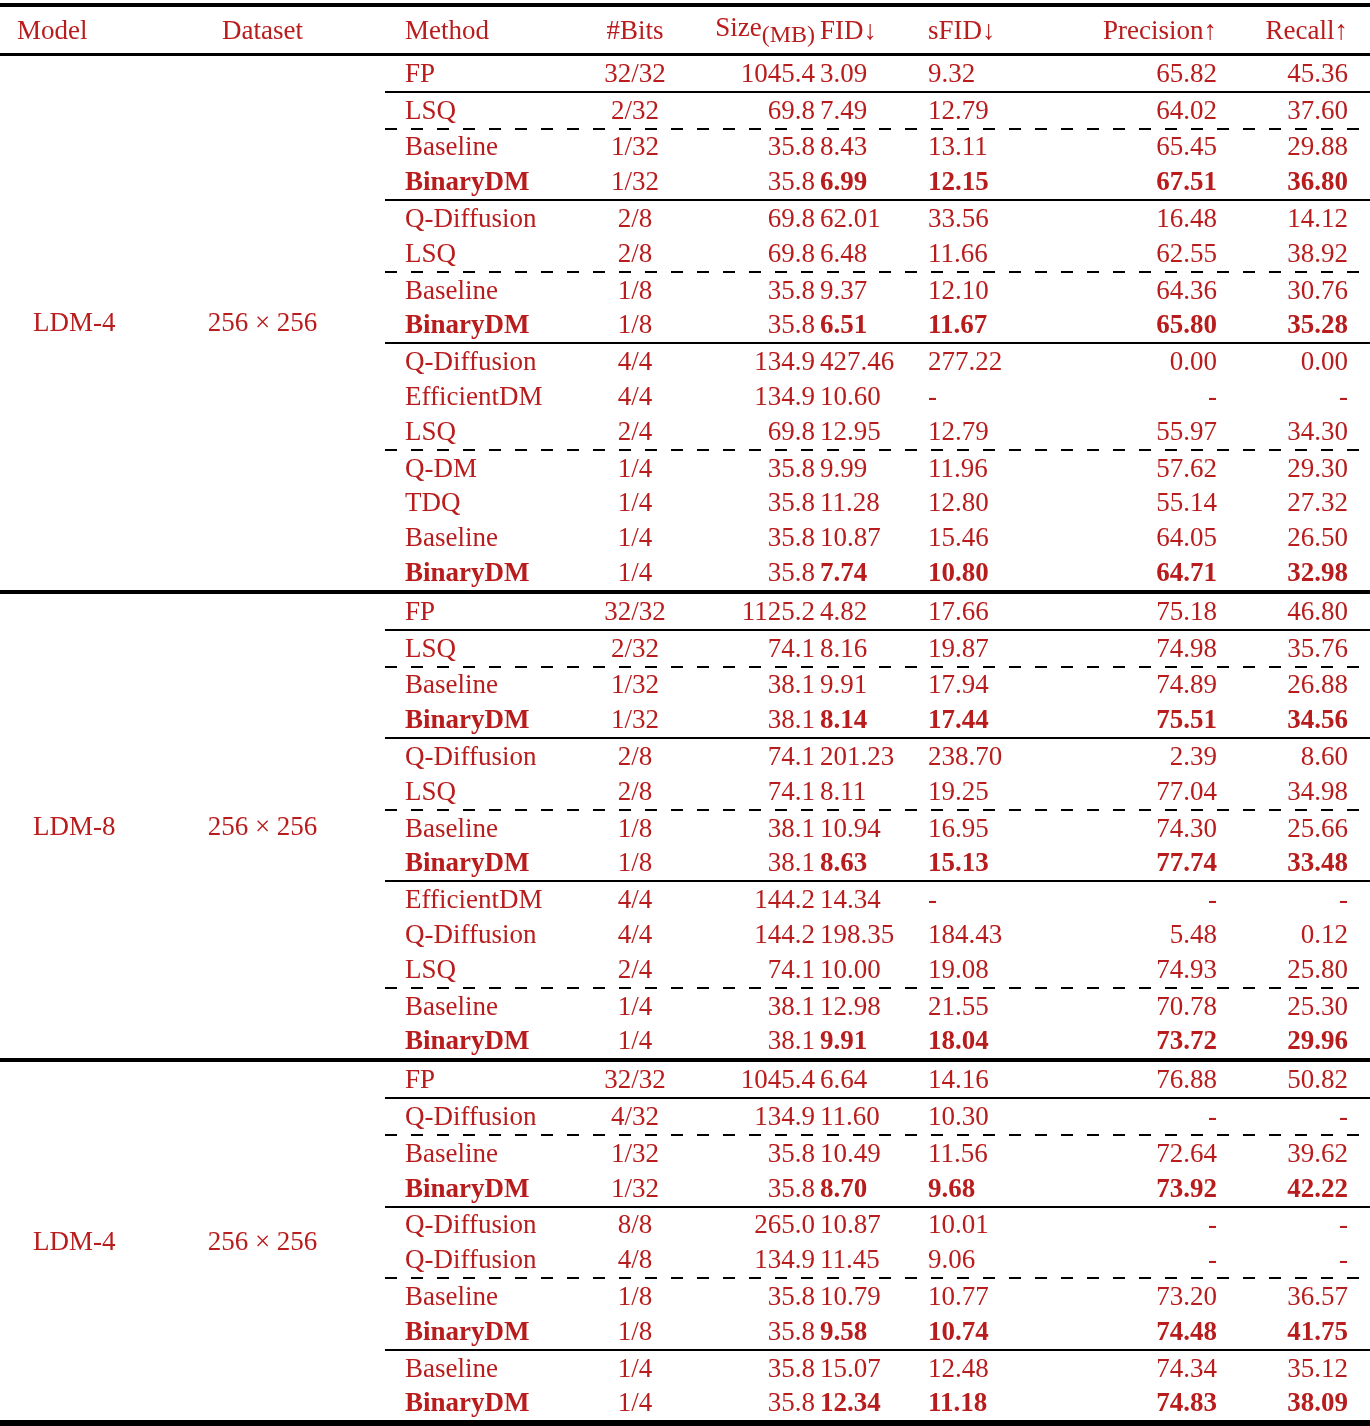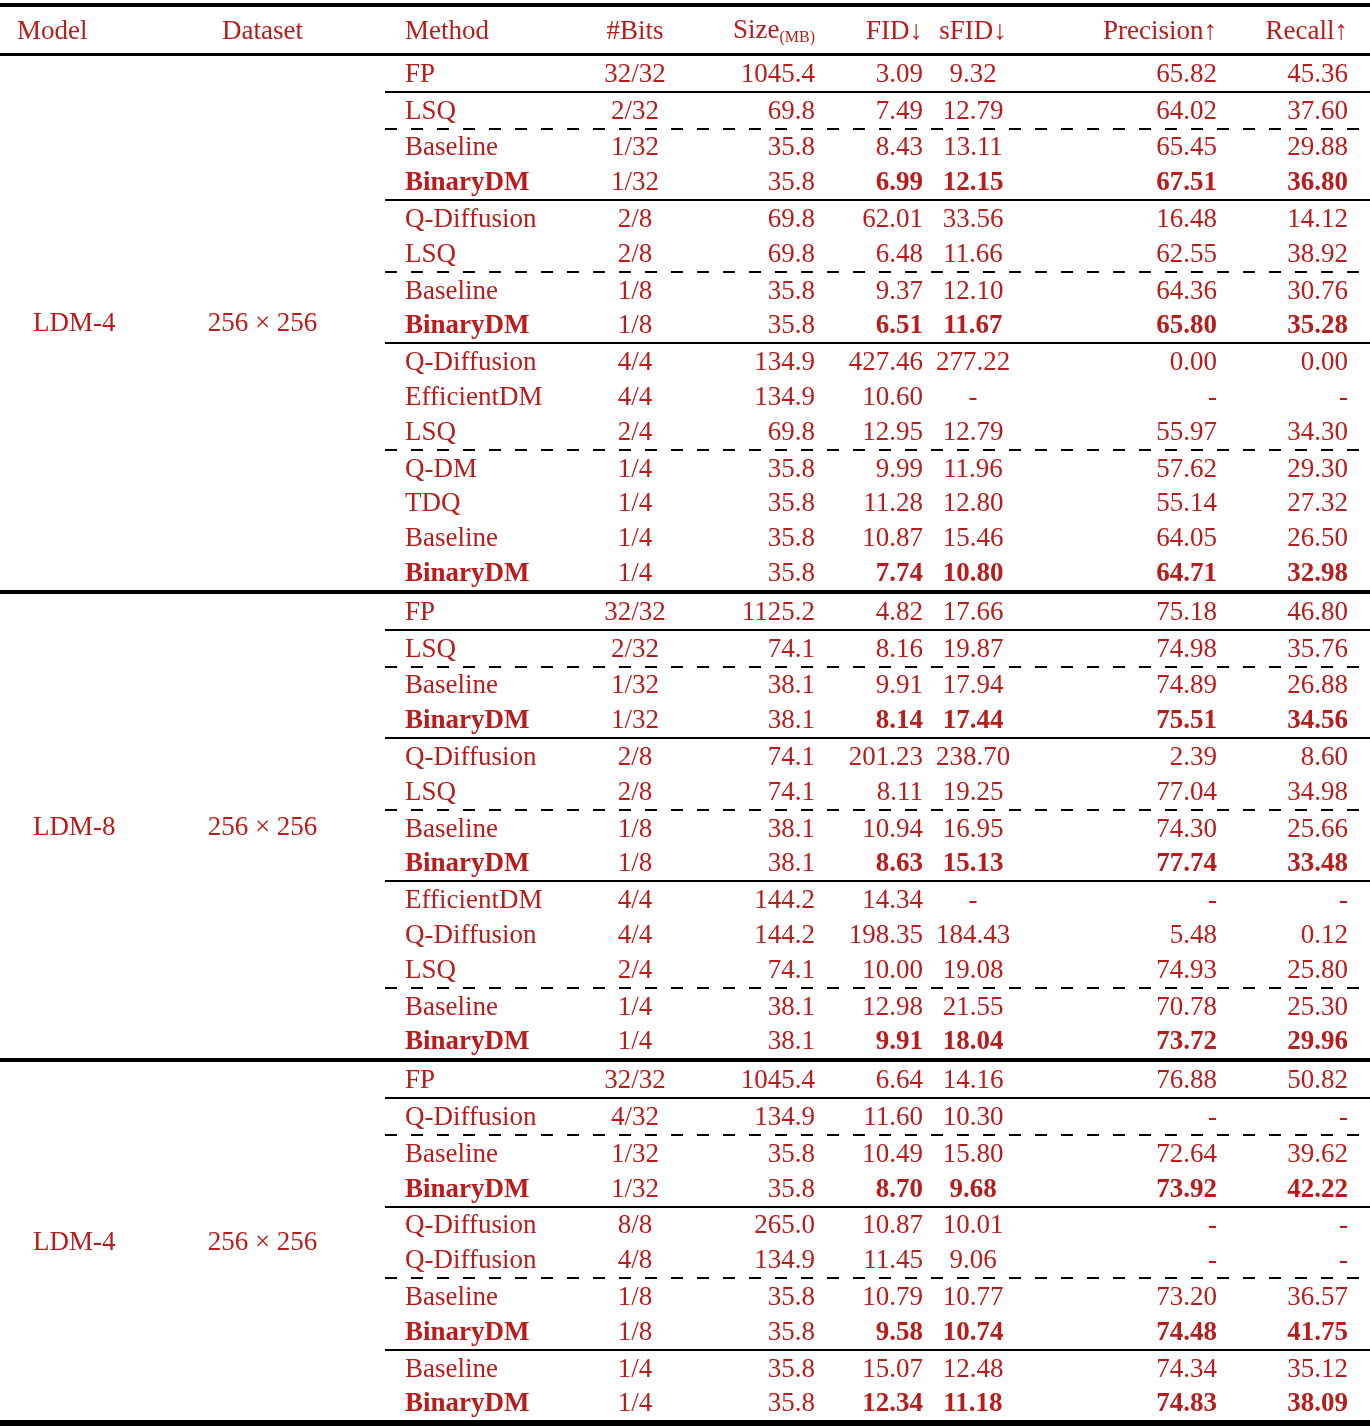--- a/index.html
+++ b/index.html
@@ -24,25 +24,25 @@
     grid-template-columns: 140px 245px 210px 80px 145px 108px 95px 199px 148px;
     height: 46px;
     align-items: center;
   }
   .cell { white-space: nowrap; }
   .c-model  { padding-left: 17px; text-align: left; }
   .c-dataset{ text-align: center; }
   .c-method { padding-left: 20px; text-align: left; }
   .c-bits   { text-align: center; }
   .c-size   { text-align: right; padding-right: 5px; }
-  .c-fid    { text-align: right; padding-right: 5px; }
-  .c-sfid   { text-align: center; padding-right: 5px; }
+  .c-fid    { padding-right: 5px; }
+  .c-sfid   { text-align: left; padding-right: 5px; }
   .c-prec   { text-align: right; padding-right: 5px; }
   .c-recall { text-align: right; padding-right: 22px; }
-  sub.size-sub { font-size: 16px; vertical-align: -0.25em; }
+  sub.size-sub { font-size: 24px; vertical-align: -0.25em; }
 
   .section { display: flex; }
   .sec-left {
     width: 385px;
     display: flex;
     align-items: center;
   }
   .sec-model {
     width: 140px;
     padding-left: 33px;
@@ -405,21 +405,21 @@
             <div class="cell c-sfid">10.30</div>
             <div class="cell c-prec">-</div>
             <div class="cell c-recall">-</div>
           </div>
           <div class="line-dashed"></div>
           <div class="row">
             <div class="cell c-method">Baseline</div>
             <div class="cell c-bits">1/32</div>
             <div class="cell c-size">35.8</div>
             <div class="cell c-fid">10.49</div>
-            <div class="cell c-sfid">15.80</div>
+            <div class="cell c-sfid">11.56</div>
             <div class="cell c-prec">72.64</div>
             <div class="cell c-recall">39.62</div>
           </div>
           <div class="row">
             <div class="cell c-method b">BinaryDM</div>
             <div class="cell c-bits">1/32</div>
             <div class="cell c-size">35.8</div>
             <div class="cell c-fid b">8.70</div>
             <div class="cell c-sfid b">9.68</div>
             <div class="cell c-prec b">73.92</div>

